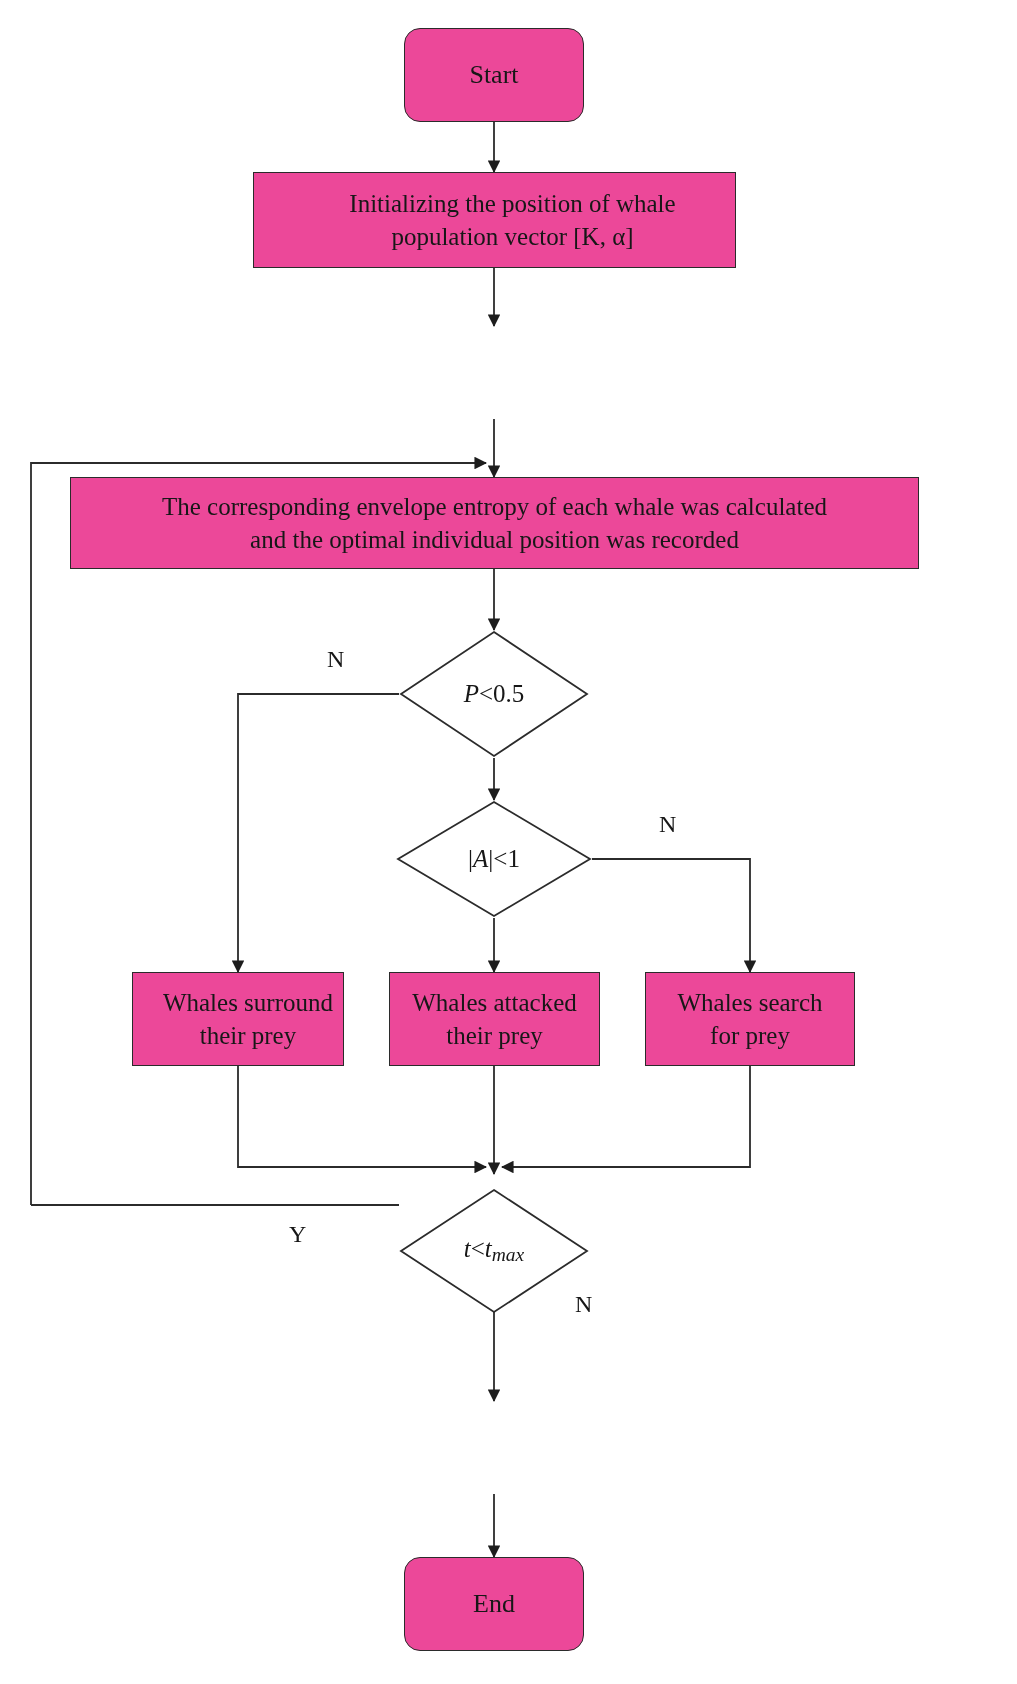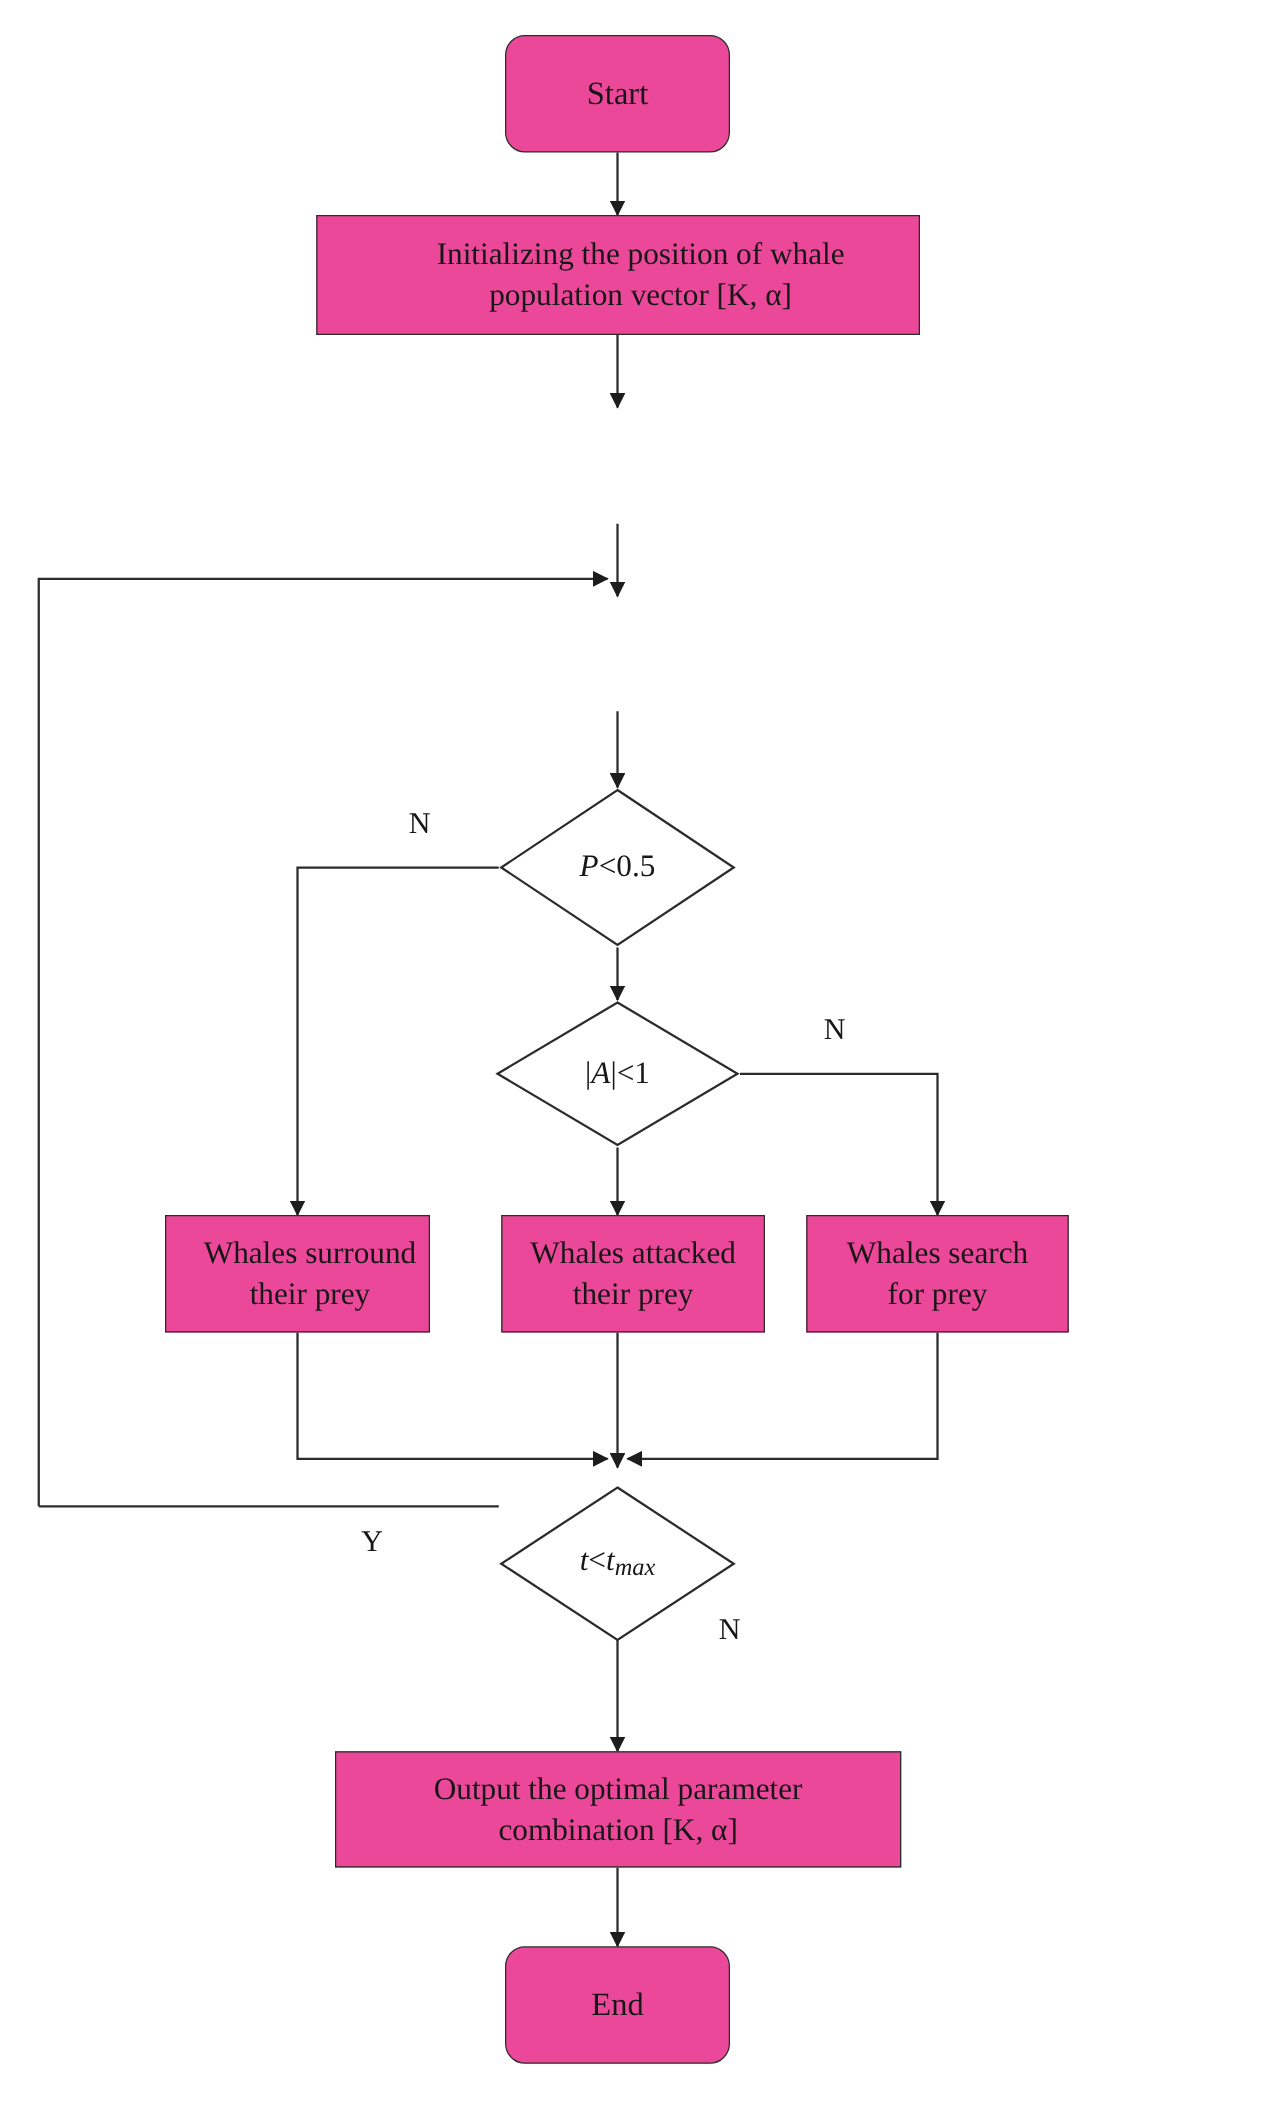--- a/index.html
+++ b/index.html
@@ -129,20 +129,24 @@
   <div class="node terminal" style="left:404px; top:28px; width:180px; height:94px; font-size:26px;">
     <span class="txt">Start</span>
   </div>
 
   <div class="node" style="left:253px; top:172px; width:483px; height:96px; font-size:25px;padding-left:36px;">
     <span class="txt">Initializing the position of whale
 population vector [K, α]</span>
   </div>
 
 
+  <div class="node" style="left:70px; top:477px; width:849px; height:92px; font-size:25px;">
+    <span class="txt">The corresponding envelope entropy of each whale was calculated
+and the optimal individual position was recorded</span>
+  </div>
 
   <div class="diamond-wrap" style="left:399px; top:630px; width:190px; height:128px;">
     <svg width="190" height="128" viewBox="0 0 190 128">
       <polygon points="95,2 188,64 95,126 2,64" fill="#ffffff" stroke="#2b2b2b" stroke-width="1.8"></polygon>
     </svg>
     <div class="diamond-label" style="font-size:25px;">
       <span><em class="it">P</em>&lt;0.5</span>
     </div>
   </div>
 
@@ -153,43 +157,39 @@
     <div class="diamond-label" style="font-size:25px;">
       <span>|<em class="it">A</em>|&lt;1</span>
     </div>
   </div>
 
   <div class="node" style="left:132px; top:972px; width:212px; height:94px; font-size:25px;justify-content:flex-end;">
     <span class="txt">Whales surround
 their prey</span>
   </div>
 
-  <div class="node" style="left:389px; top:972px; width:211px; height:94px; font-size:25px;margin-left:12px;">
+  <div class="node" style="left:389px; top:972px; width:211px; height:94px; font-size:25px;">
     <span class="txt">Whales attacked
 their prey</span>
   </div>
 
   <div class="node" style="left:645px; top:972px; width:210px; height:94px; font-size:25px;">
     <span class="txt">Whales search
 for prey</span>
   </div>
 
   <div class="diamond-wrap" style="left:399px; top:1188px; width:190px; height:126px;">
     <svg width="190" height="126" viewBox="0 0 190 126">
       <polygon points="95,2 188,63 95,124 2,63" fill="#ffffff" stroke="#2b2b2b" stroke-width="1.8"></polygon>
     </svg>
     <div class="diamond-label" style="font-size:25px;">
       <span><em class="it">t</em>&lt;<em class="it">t</em><sub class="sb">max</sub></span>
     </div>
   </div>
 
-  <div class="node" style="left:268px; top:1401px; width:453px; height:93px; font-size:25px;">
-    <span class="txt">Output the optimal parameter
-combination [K, α]</span>
-  </div>
 
   <div class="node terminal" style="left:404px; top:1557px; width:180px; height:94px; font-size:26px;align-items:center;">
     <span class="txt">End</span>
   </div>
 
   <div class="edge-label" style="left:327px; top:647px;">N</div>
 
   <div class="edge-label" style="left:659px; top:812px;">N</div>
 
   <div class="edge-label" style="left:289px; top:1222px;">Y</div>

